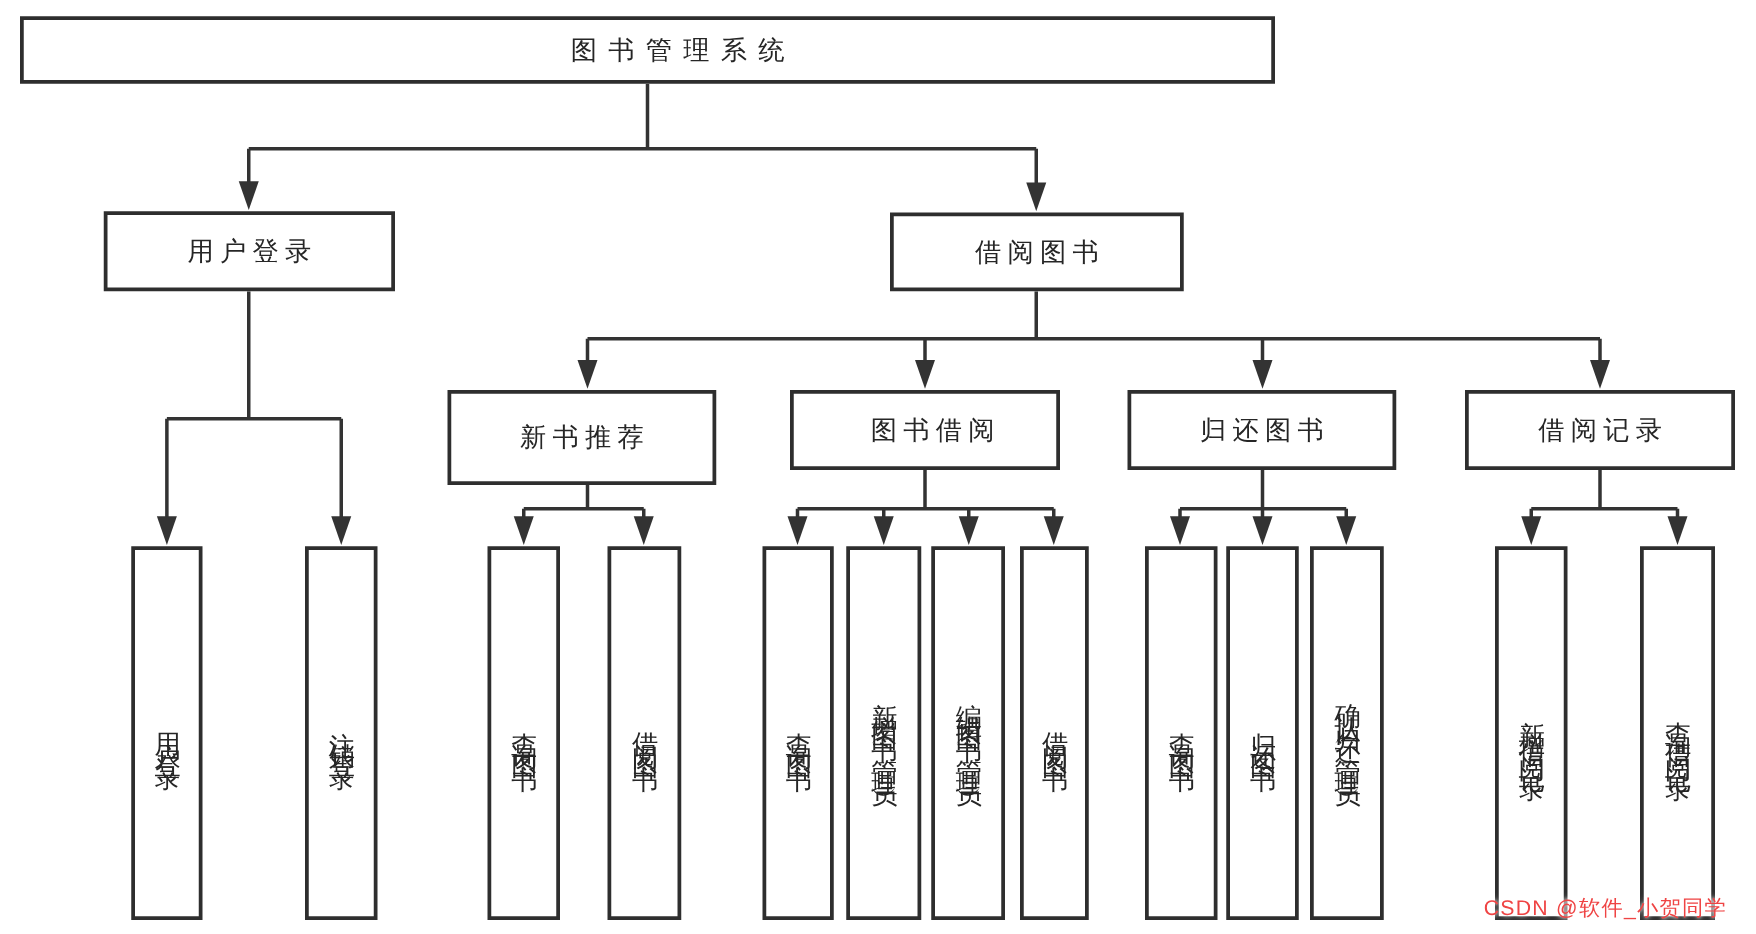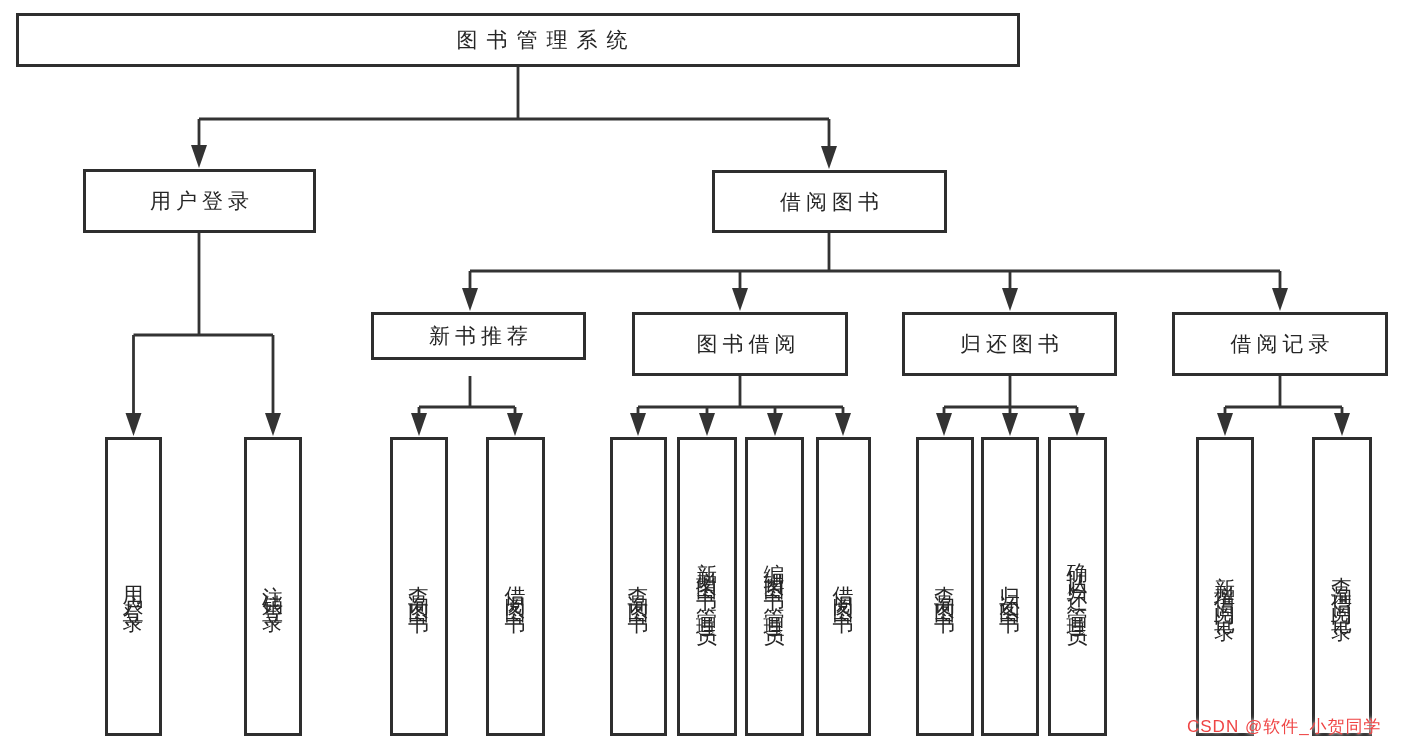--- a/index.html
+++ b/index.html
@@ -65,21 +65,21 @@
       <polygon points="1217,413 1233,413 1225,436"></polygon>
       <polygon points="1334,413 1350,413 1342,436"></polygon>
     </g>
   </svg>
 
   <div class="node root" style="left:16px;top:13px;width:1004px;height:54px;">图书管理系统</div>
 
   <div class="node" style="left:83px;top:169px;width:233px;height:64px;">用户登录</div>
   <div class="node" style="left:712px;top:170px;width:235px;height:63px;">借阅图书</div>
 
-  <div class="node" style="left:371px;top:312px;width:215px;height:48px;">新书推荐</div>
+  <div class="node" style="left:358px;top:312px;width:215px;height:76px;">新书推荐</div>
   <div class="node" style="left:632px;top:312px;width:216px;height:64px;padding-left:12px;">图书借阅</div>
   <div class="node" style="left:902px;top:312px;width:215px;height:64px;">归还图书</div>
   <div class="node" style="left:1172px;top:312px;width:216px;height:64px;">借阅记录</div>
 
   <div class="leaf" style="left:105px;top:437px;width:57px;height:299px;">
     <span>用户登录</span>
   </div>
   <div class="leaf" style="left:244px;top:437px;width:58px;height:299px;">
     <span>注销登录</span>
   </div>

